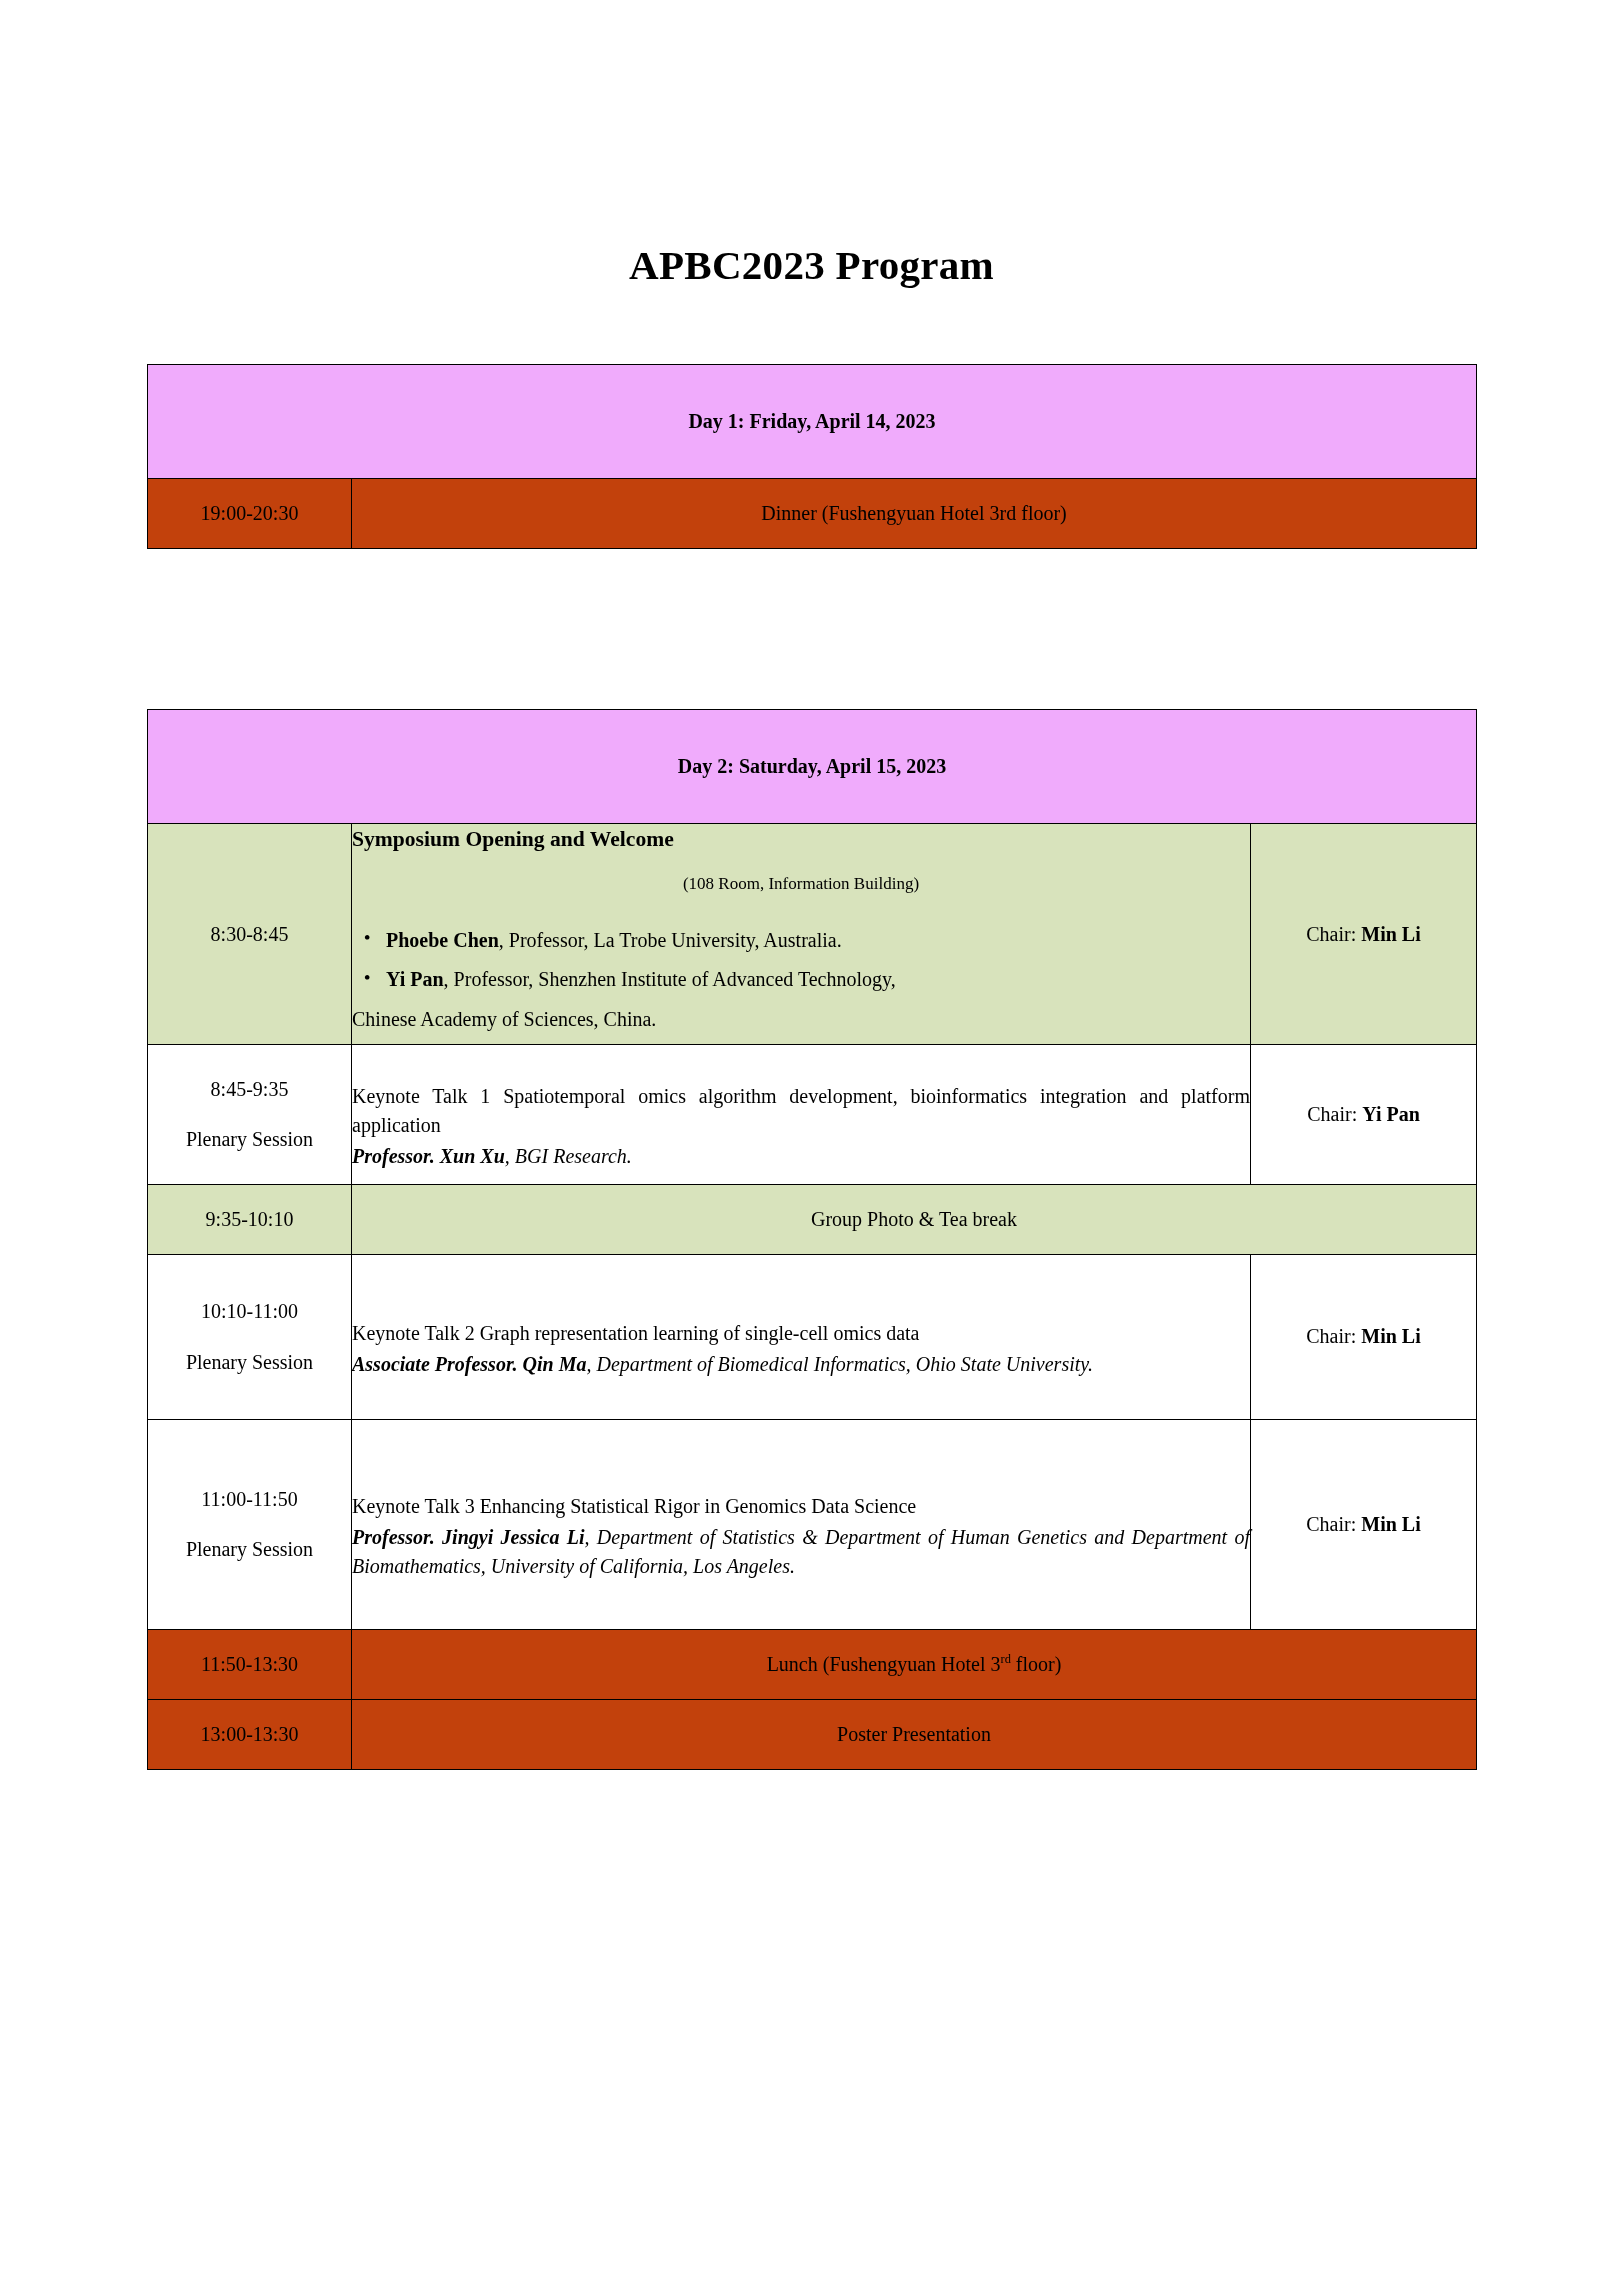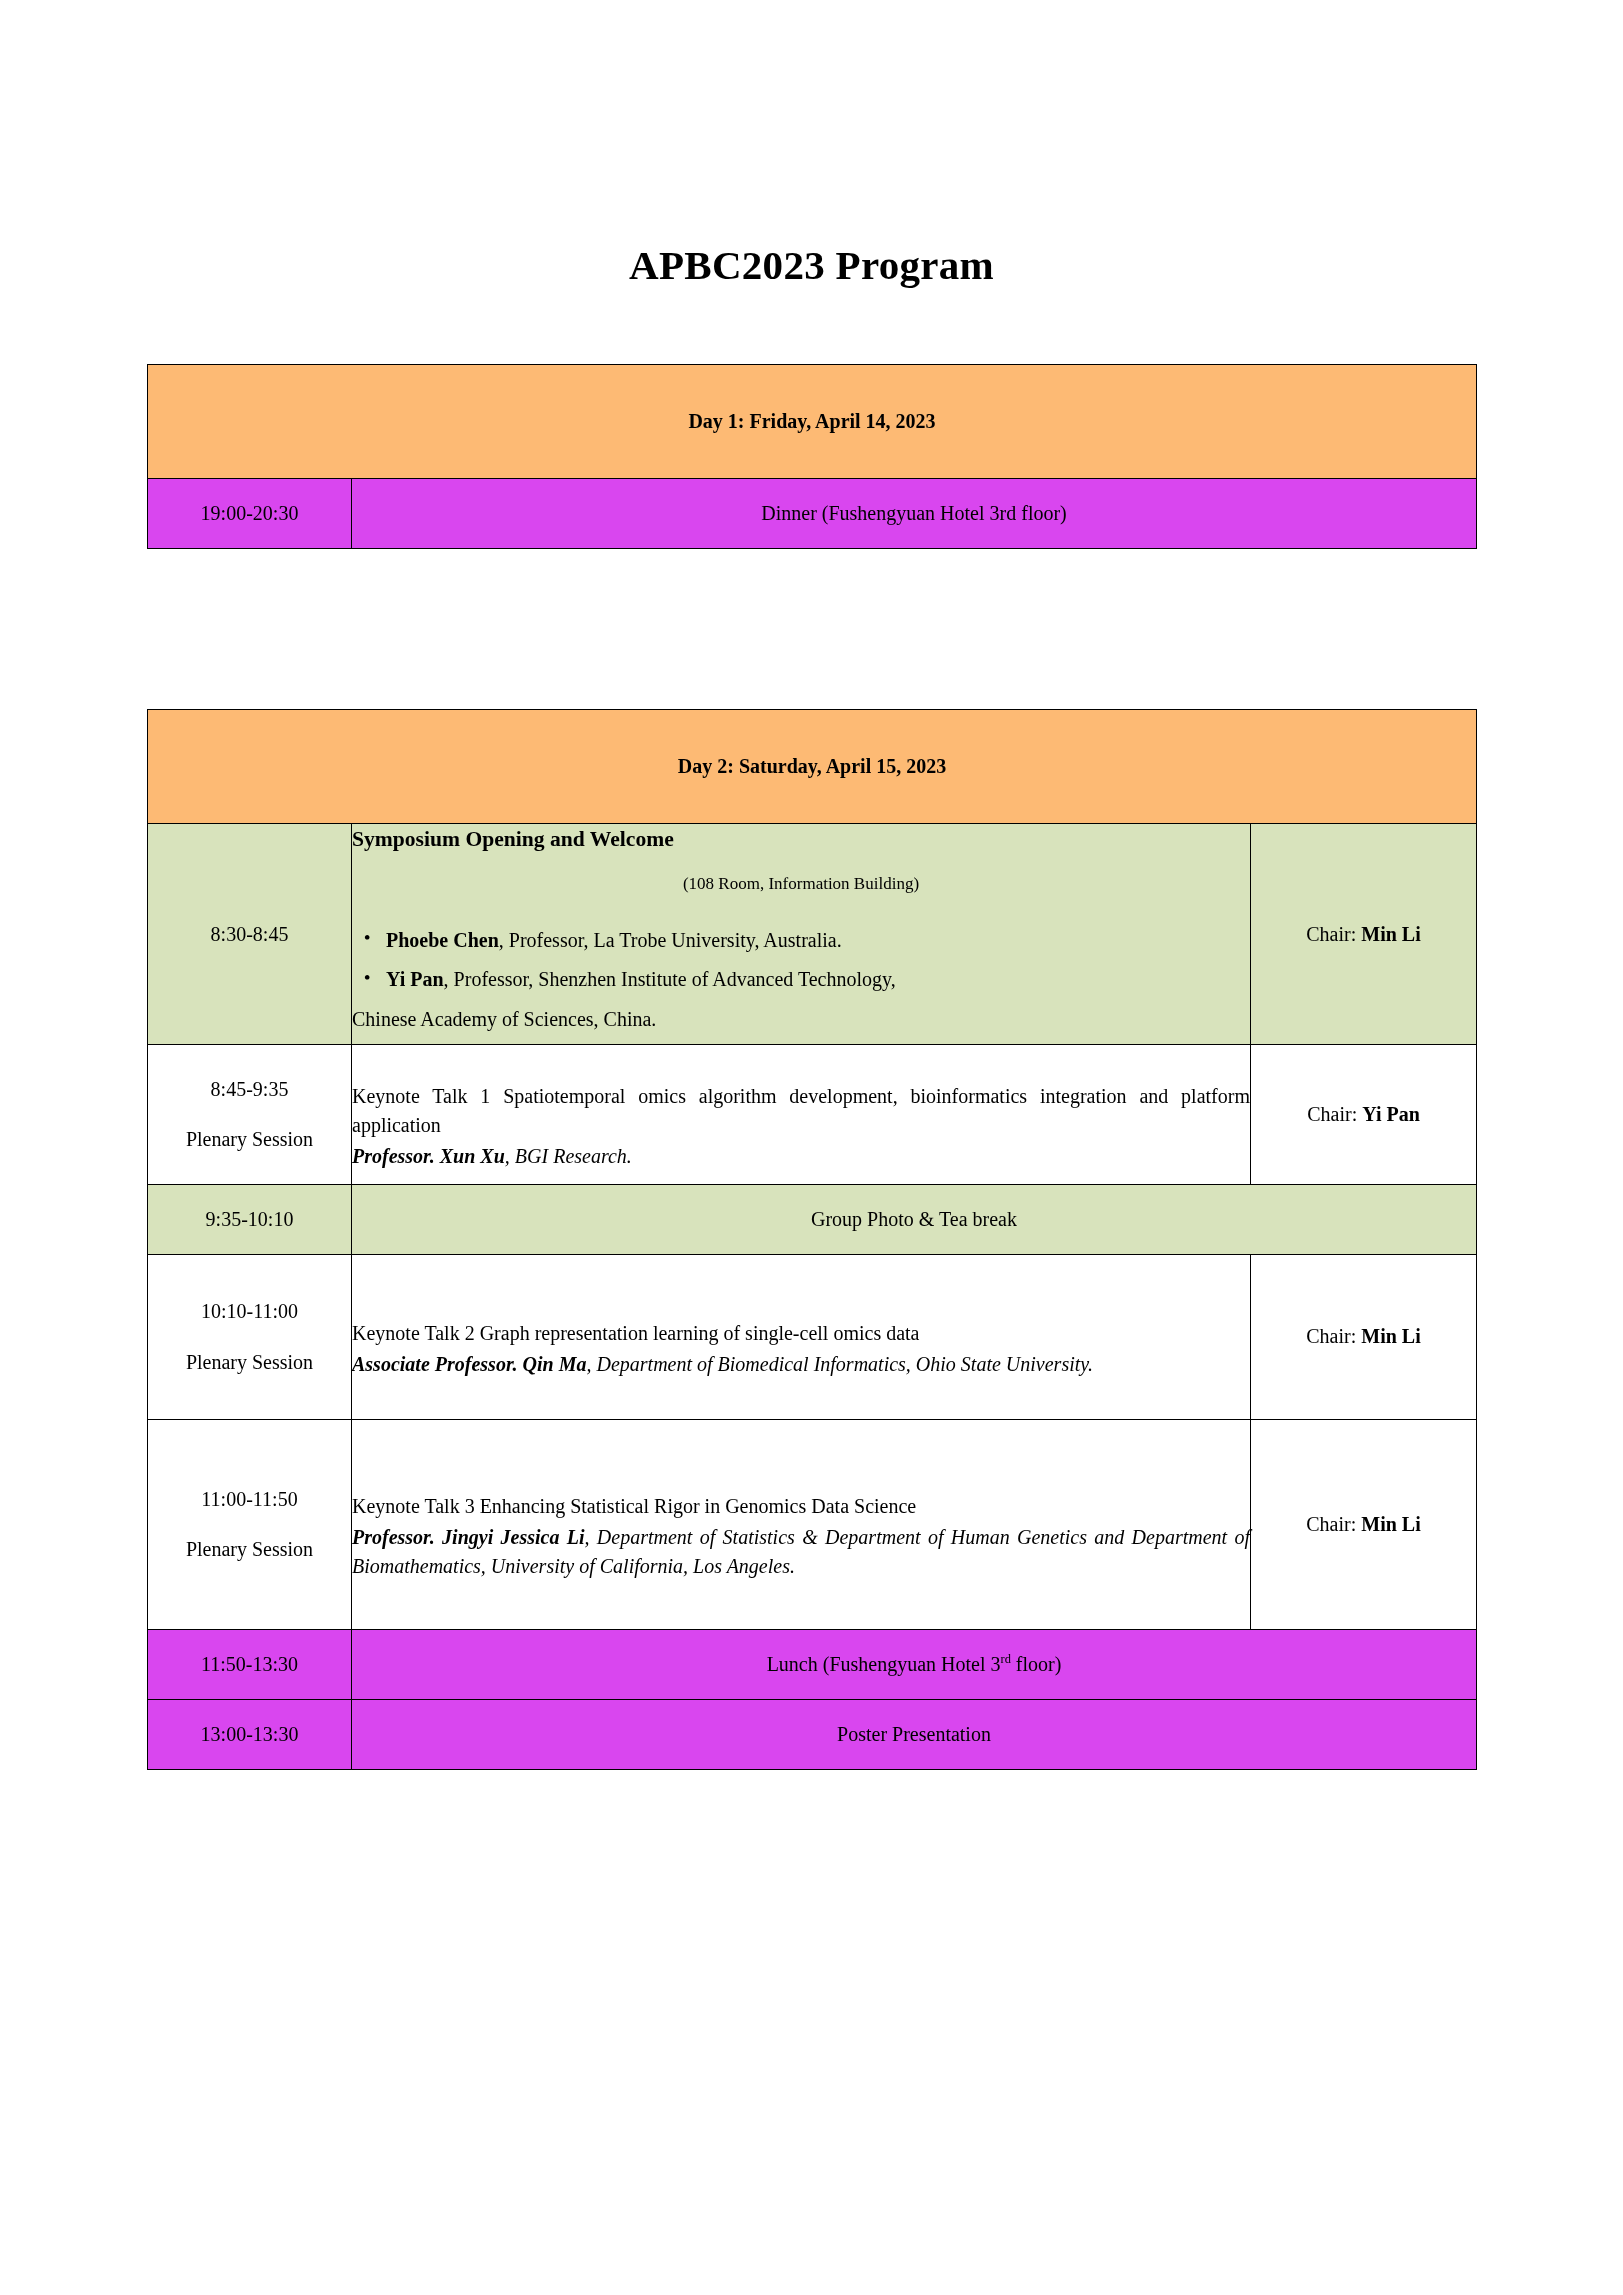--- a/index.html
+++ b/index.html
@@ -53,32 +53,32 @@
     padding: 0;
   }
 
   
   col.c-time    { width: 204px; }
   col.c-content { width: 899px; }
   col.c-chair   { width: 226px; }
 
   
   td.day-header {
-    background: #fdba74;
+    background: #f0abfc;
     text-align: center;
     font-weight: bold;
     font-size: 23.6px;
     height: 113px;
     border-bottom-width: 2.6px;
   }
 
   
   .fill-white  { background: #ffffff; }
   .fill-green  { background: #d8e3bc; }
-  .fill-cream  { background: #d946ef; }
+  .fill-cream  { background: #c2410c; }
 
   td.time {
     text-align: center;
     font-size: 19.6px;
     padding: 6.5px 3.9px;
   }
   td.time .time-line2 { display: block; margin-top: 22px; }
 
   td.body {
     padding: 11.8px 14.4px 11.8px 14.4px;

